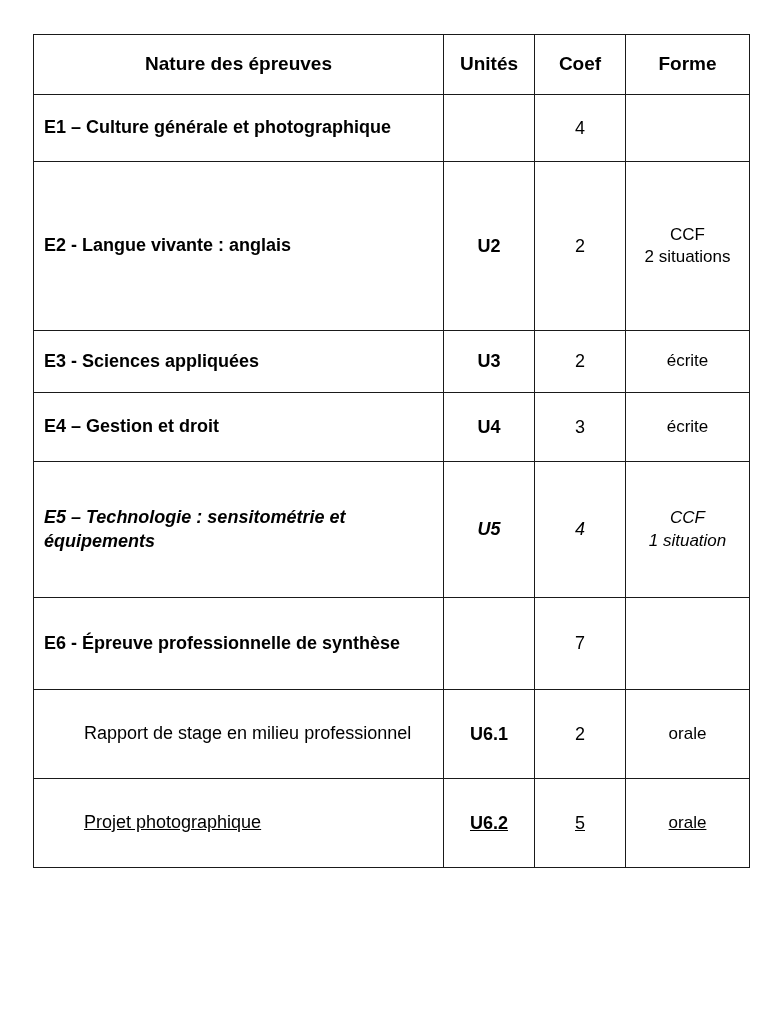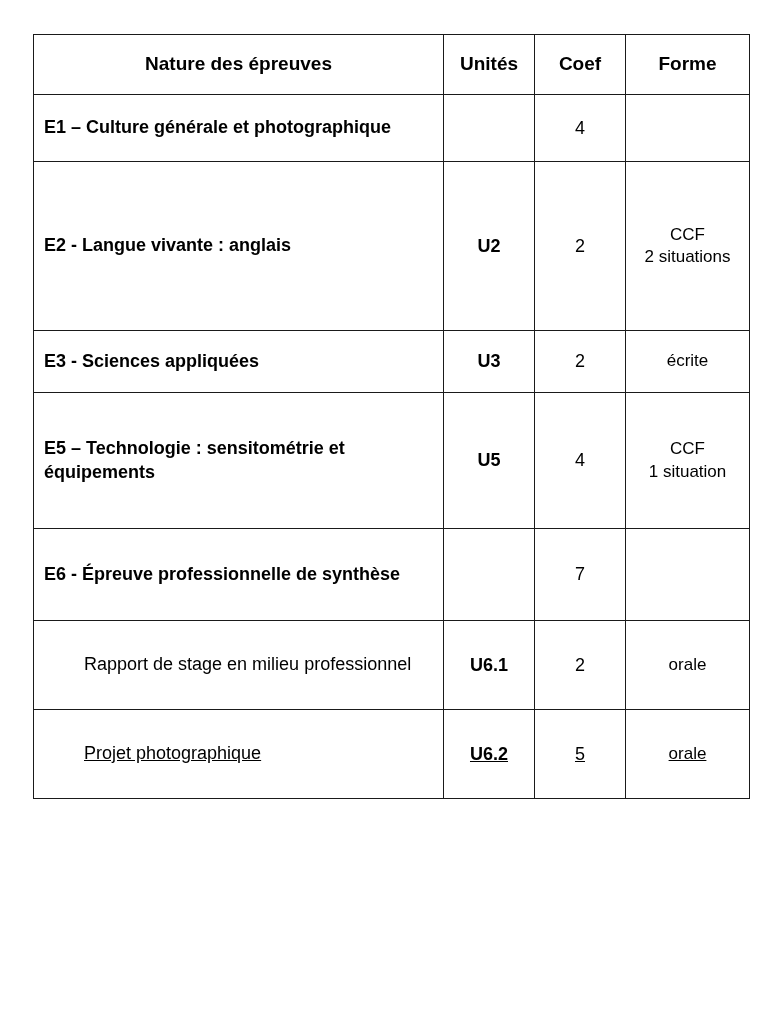--- a/index.html
+++ b/index.html
@@ -144,21 +144,37 @@
           </td>
           <td>
             <div class="cell-coef">2</div>
           </td>
           <td>
             <div class="cell-forme">
               <span class="forme-line">écrite</span>
             </div>
           </td>
         </tr>
-        <tr style="height: 136px;">
+        <tr style="height: 69px;">
+          <td>
+            <div class="cell-nature-bold">E4 – Gestion et droit</div>
+          </td>
+          <td>
+            <div class="cell-unit">U4</div>
+          </td>
+          <td>
+            <div class="cell-coef">3</div>
+          </td>
+          <td>
+            <div class="cell-forme">
+              <span class="forme-line">écrite</span>
+            </div>
+          </td>
+        </tr>
+        <tr style="height: 136px; font-style: italic;">
           <td>
             <div class="cell-nature-bold">E5 – Technologie : sensitométrie et équipements</div>
           </td>
           <td>
             <div class="cell-unit">U5</div>
           </td>
           <td>
             <div class="cell-coef">4</div>
           </td>
           <td>

